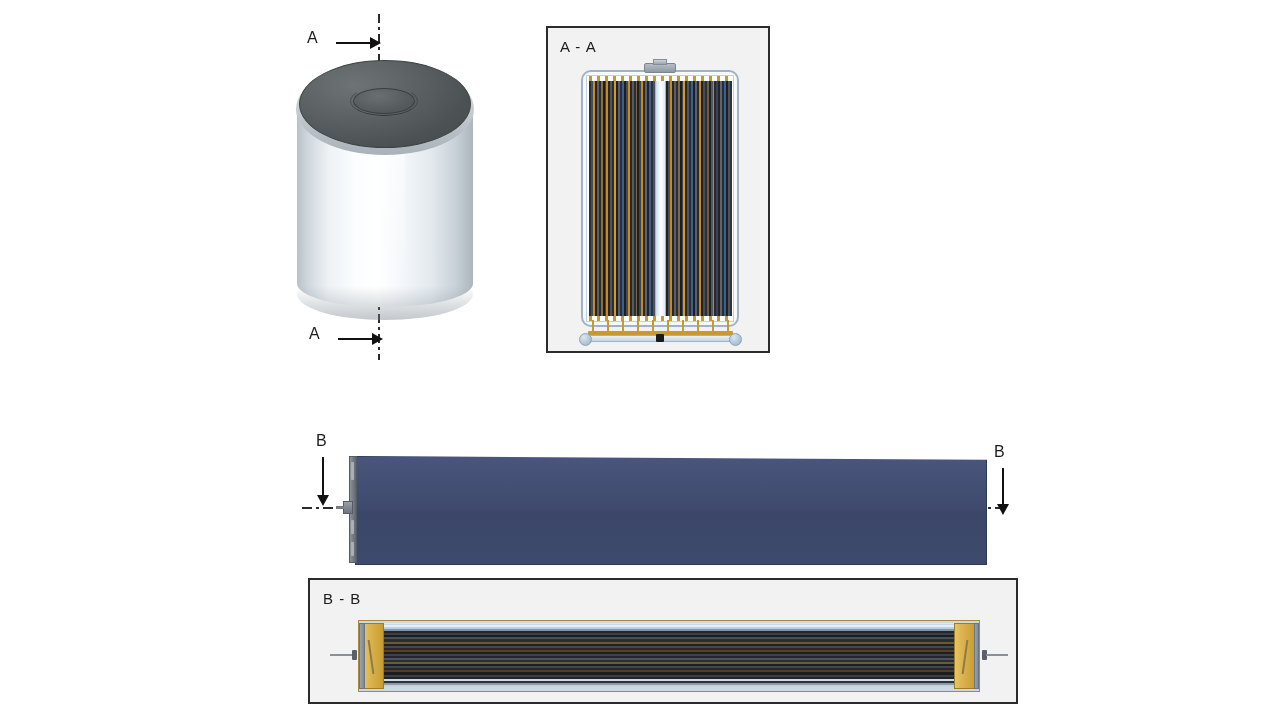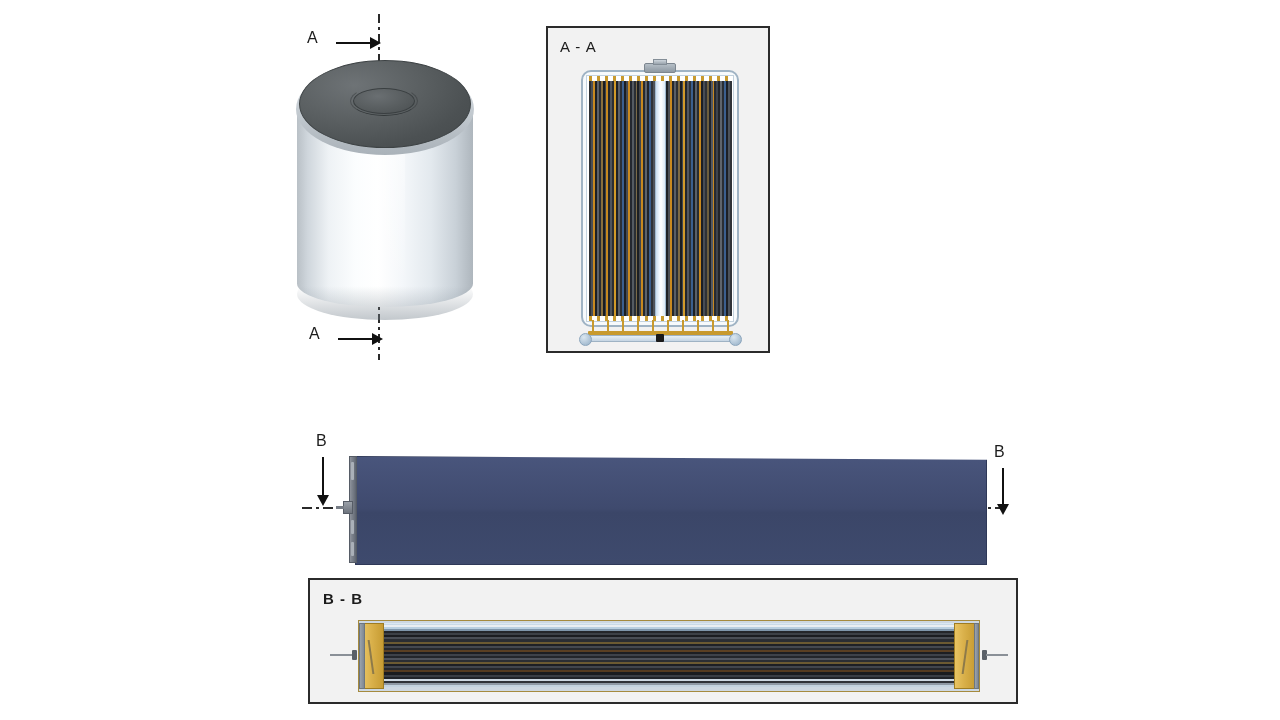--- a/index.html
+++ b/index.html
@@ -436,21 +436,21 @@
     <div class="arrow-shaft-v" style="left:322px; top:47px; height:40px;"></div>
     <div class="arrow-head-d" style="left:317px; top:85px;"></div>
 
     <div class="label" style="left:994px; top:33px; font-size:16px;">B</div>
     <div class="arrow-shaft-v" style="left:1002px; top:58px; height:38px;"></div>
     <div class="arrow-head-d" style="left:997px; top:94px;"></div>
   </div>
 
   <div class="section-frame" style="left:308px; top:578px; width:710px; height:126px;">
 
-    <div class="section-title" style="left:13px; top:10px;font-weight:bold;">B - B</div>
+    <div class="section-title" style="left:13px; top:10px;">B - B</div>
 
     <div class="bb-can" style="left:48px; top:40px; width:622px; height:72px;"></div>
 
     <div class="bb-top-trim" style="left:52px; top:43px; width:614px; height:4px;"></div>
 
     <div class="bb-stack" style="left:70px; top:45px; width:578px; height:62px;">
         <div class="bb-layer" style="background: rgb(233, 238, 242); flex: 1 1 0px;"></div>
         <div class="bb-layer" style="background: rgb(185, 207, 224); flex: 1 1 0px;"></div>
         <div class="bb-layer" style="background: rgb(127, 150, 171); flex: 1 1 0px;"></div>
         <div class="bb-layer" style="background: rgb(36, 38, 42); flex: 1 1 0px;"></div>

